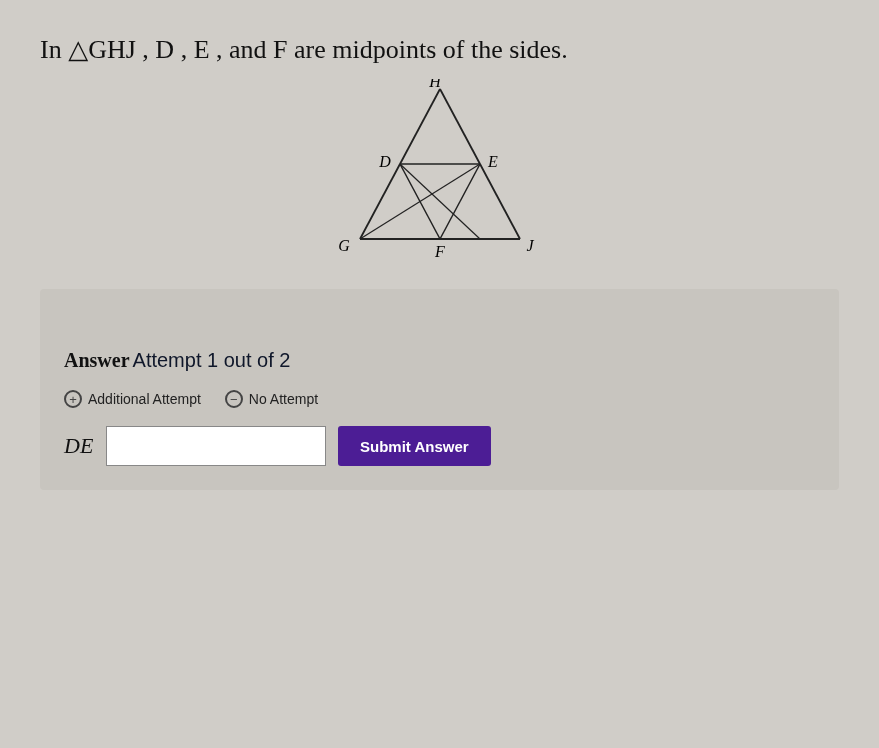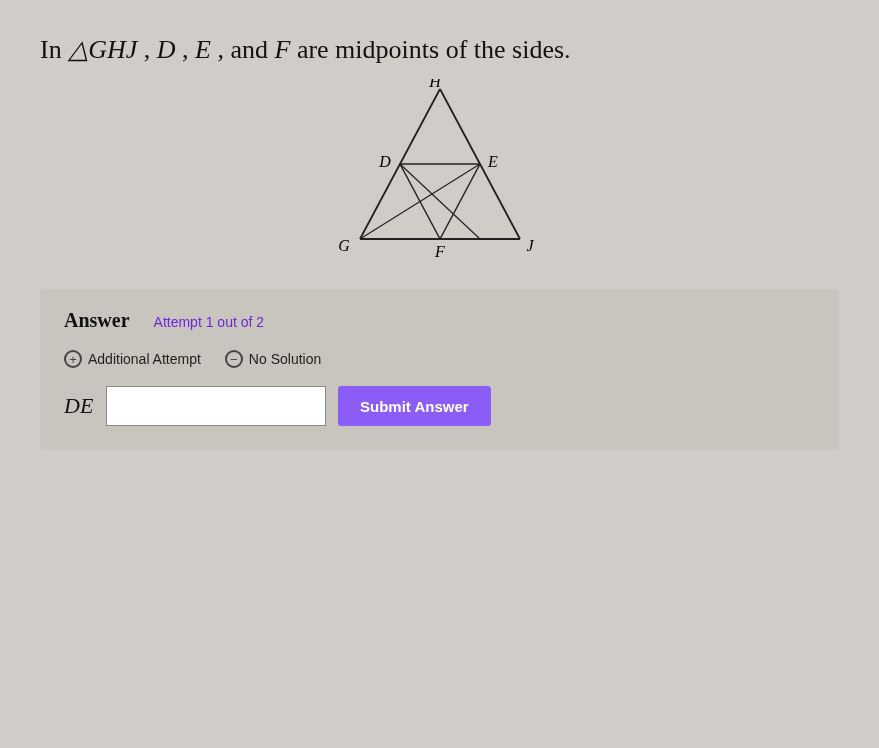--- a/index.html
+++ b/index.html
@@ -22,54 +22,54 @@
     }
 
     .problem-text {
       font-size: 26px;
       line-height: 1.5;
       color: #111;
       margin-bottom: 10px;
     }
 
     .problem-text .italic {
-      font-style: italic;
     }
 
     .diagram-area {
       display: flex;
       justify-content: center;
       margin: 10px 0 20px 0;
     }
 
     .answer-section {
       background: #c8c5bf;
       border-radius: 4px;
       padding: 20px 24px 24px 24px;
       margin-top: 10px;
     }
 
     .answer-header {
       display: flex;
       align-items: baseline;
-      gap: 24px;
+      gap: 3px;
       margin-bottom: 18px;
     }
 
     .answer-label {
       font-weight: bold;
       font-size: 20px;
       color: #111;
       font-family: Georgia, serif;
     }
 
     .attempt-text {
-      font-size: 14px;
-      color: #6d28d9;
+      font-size: 20px;
+      color: #0f172a;
       font-family: Arial, sans-serif;
+      margin-top: 40px;
     }
 
     .solution-options {
       display: flex;
       align-items: center;
       gap: 24px;
       margin-bottom: 18px;
     }
 
     .solution-option {
@@ -126,21 +126,21 @@
       width: 220px;
       height: 40px;
       border: 1.5px solid #888;
       background: white;
       font-size: 16px;
       padding: 0 8px;
       outline: none;
     }
 
     .submit-btn {
-      background: #8b5cf6;
+      background: #4c1d95;
       color: white;
       border: none;
       padding: 10px 22px;
       font-size: 15px;
       font-family: Arial, sans-serif;
       font-weight: bold;
       cursor: pointer;
       border-radius: 3px;
       height: 40px;
     }
@@ -201,21 +201,21 @@
       <span class="attempt-text">Attempt 1 out of 2</span>
     </div>
 
     <div class="solution-options">
       <div class="solution-option">
         <div class="circle-plus">+</div>
         <span>Additional Attempt</span>
       </div>
       <div class="solution-option">
         <div class="circle-minus">−</div>
-        <span>No Solution</span>
+        <span>No Attempt</span>
       </div>
     </div>
 
     <div class="answer-input-row">
       <span class="de-label">DE</span>
       <input class="answer-input" type="text" placeholder="" style="">
       <button class="submit-btn">Submit Answer</button>
     </div>
 
   </div>

